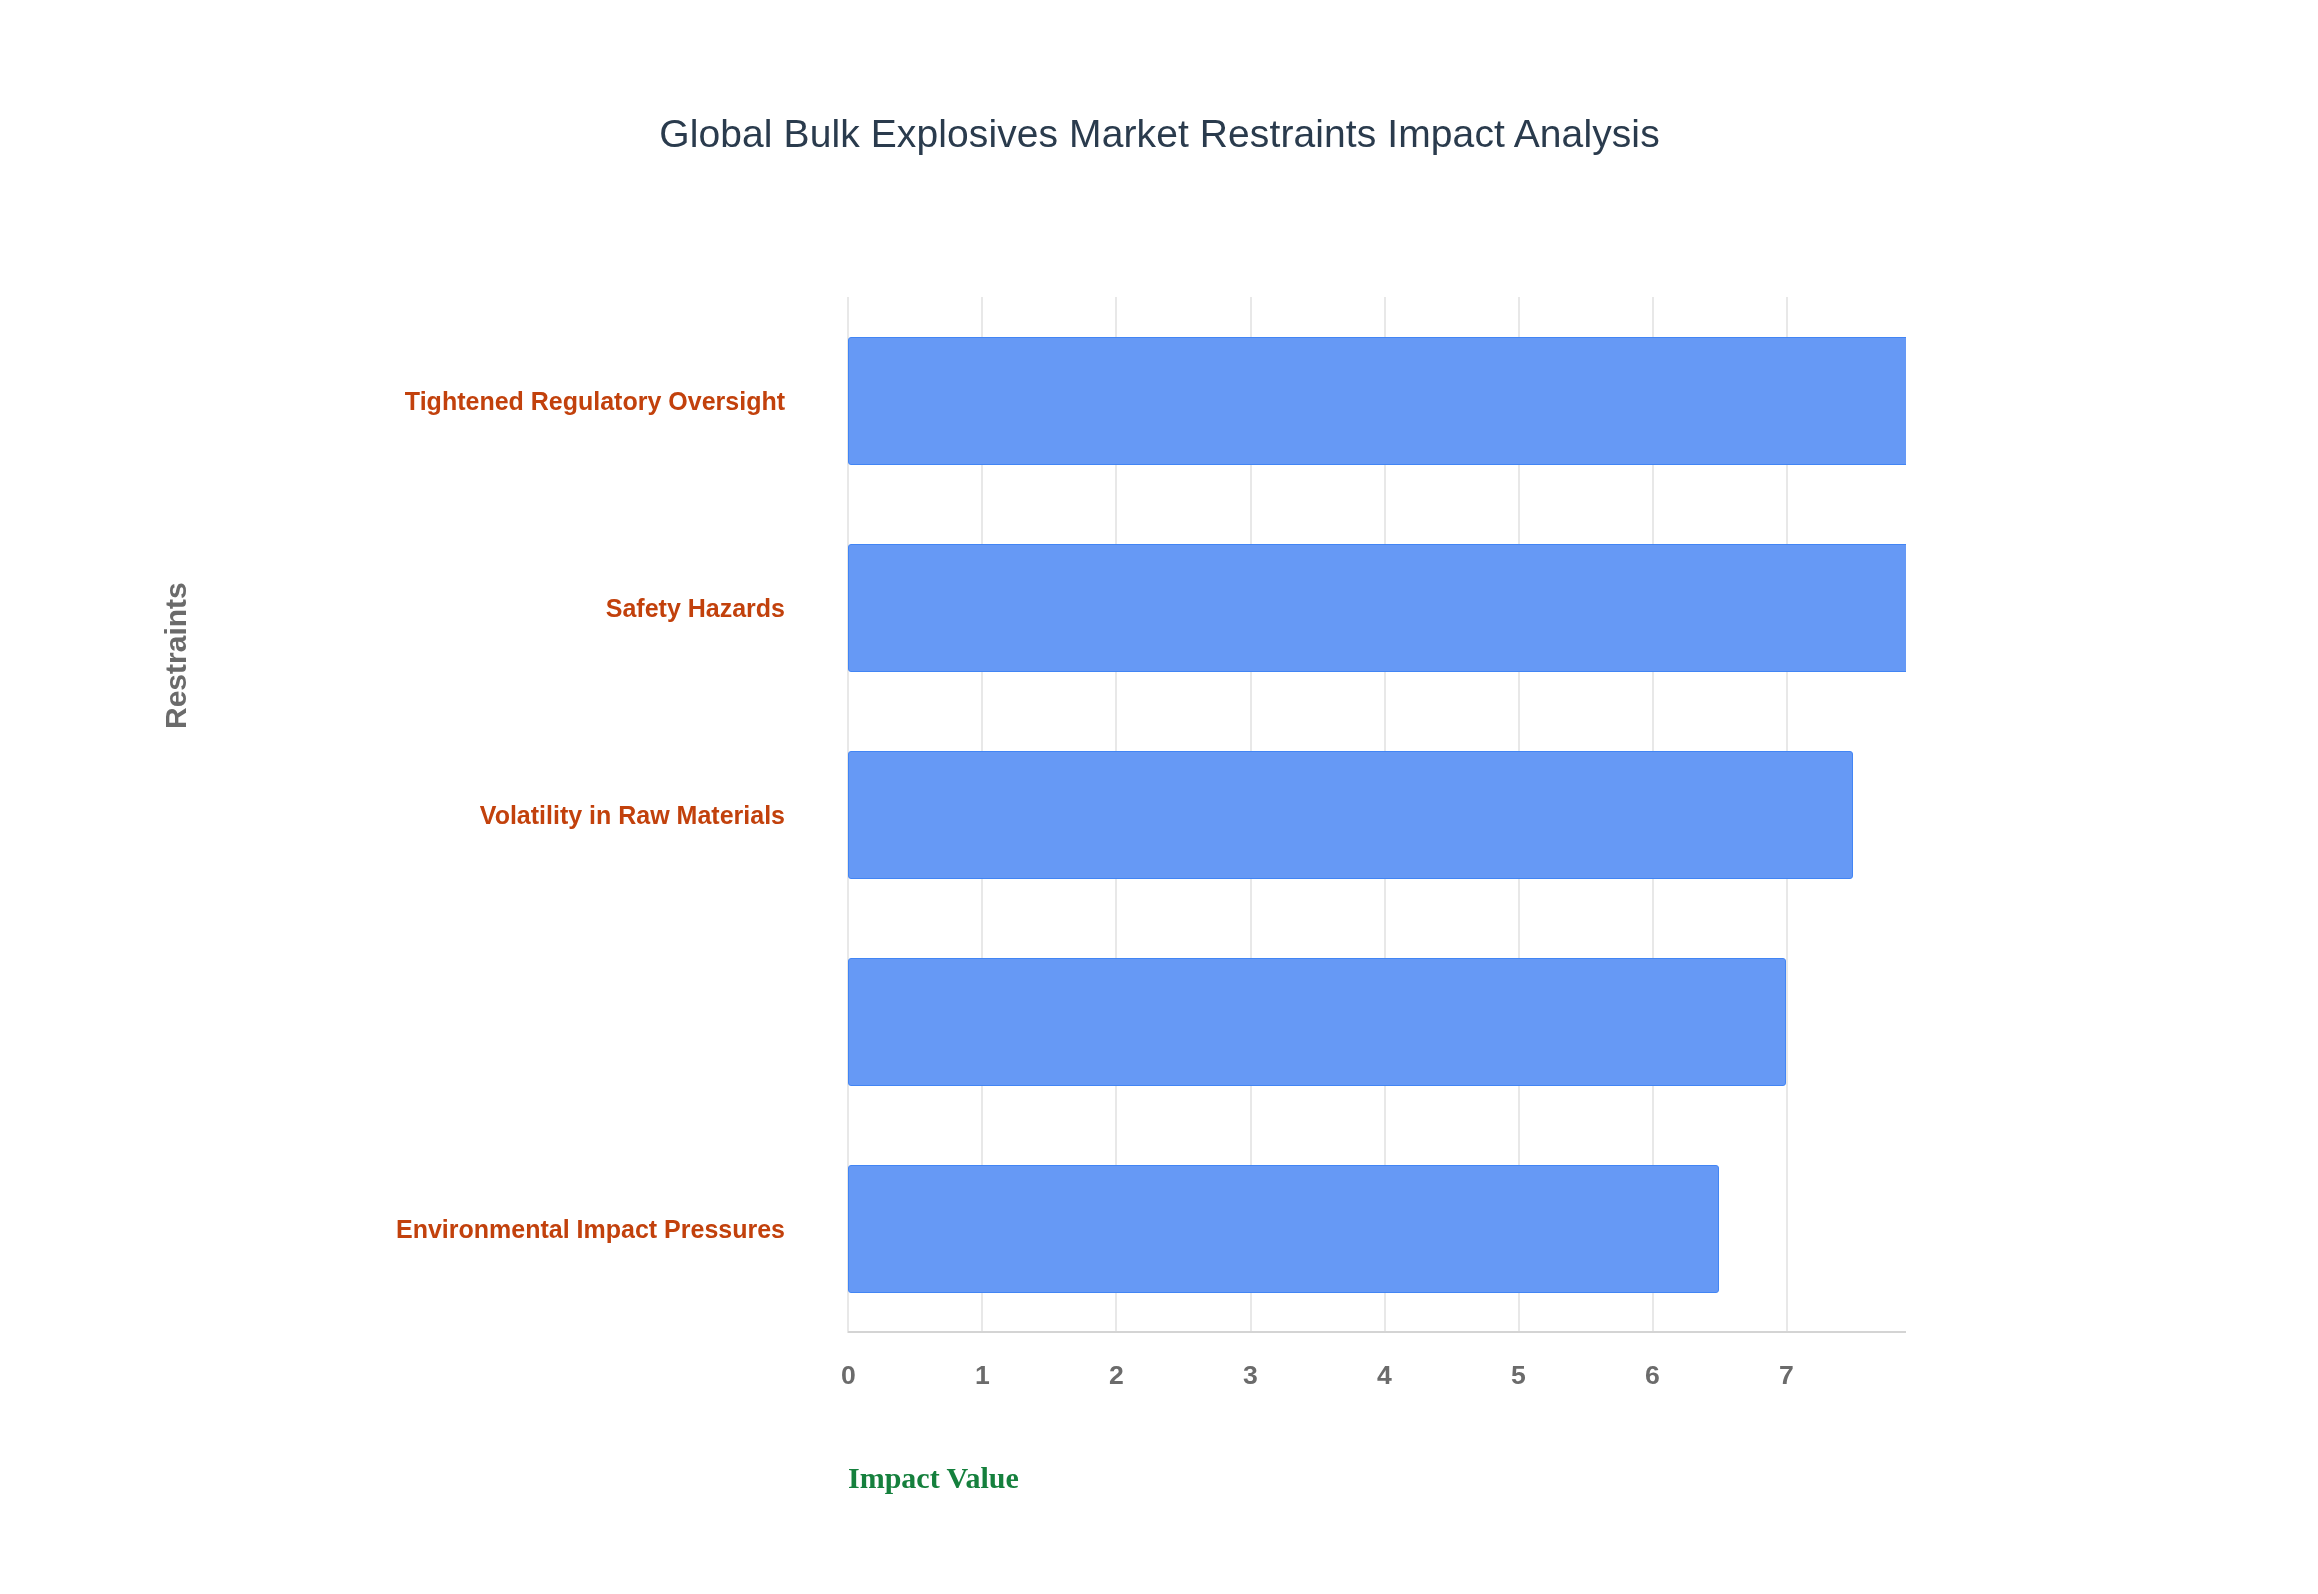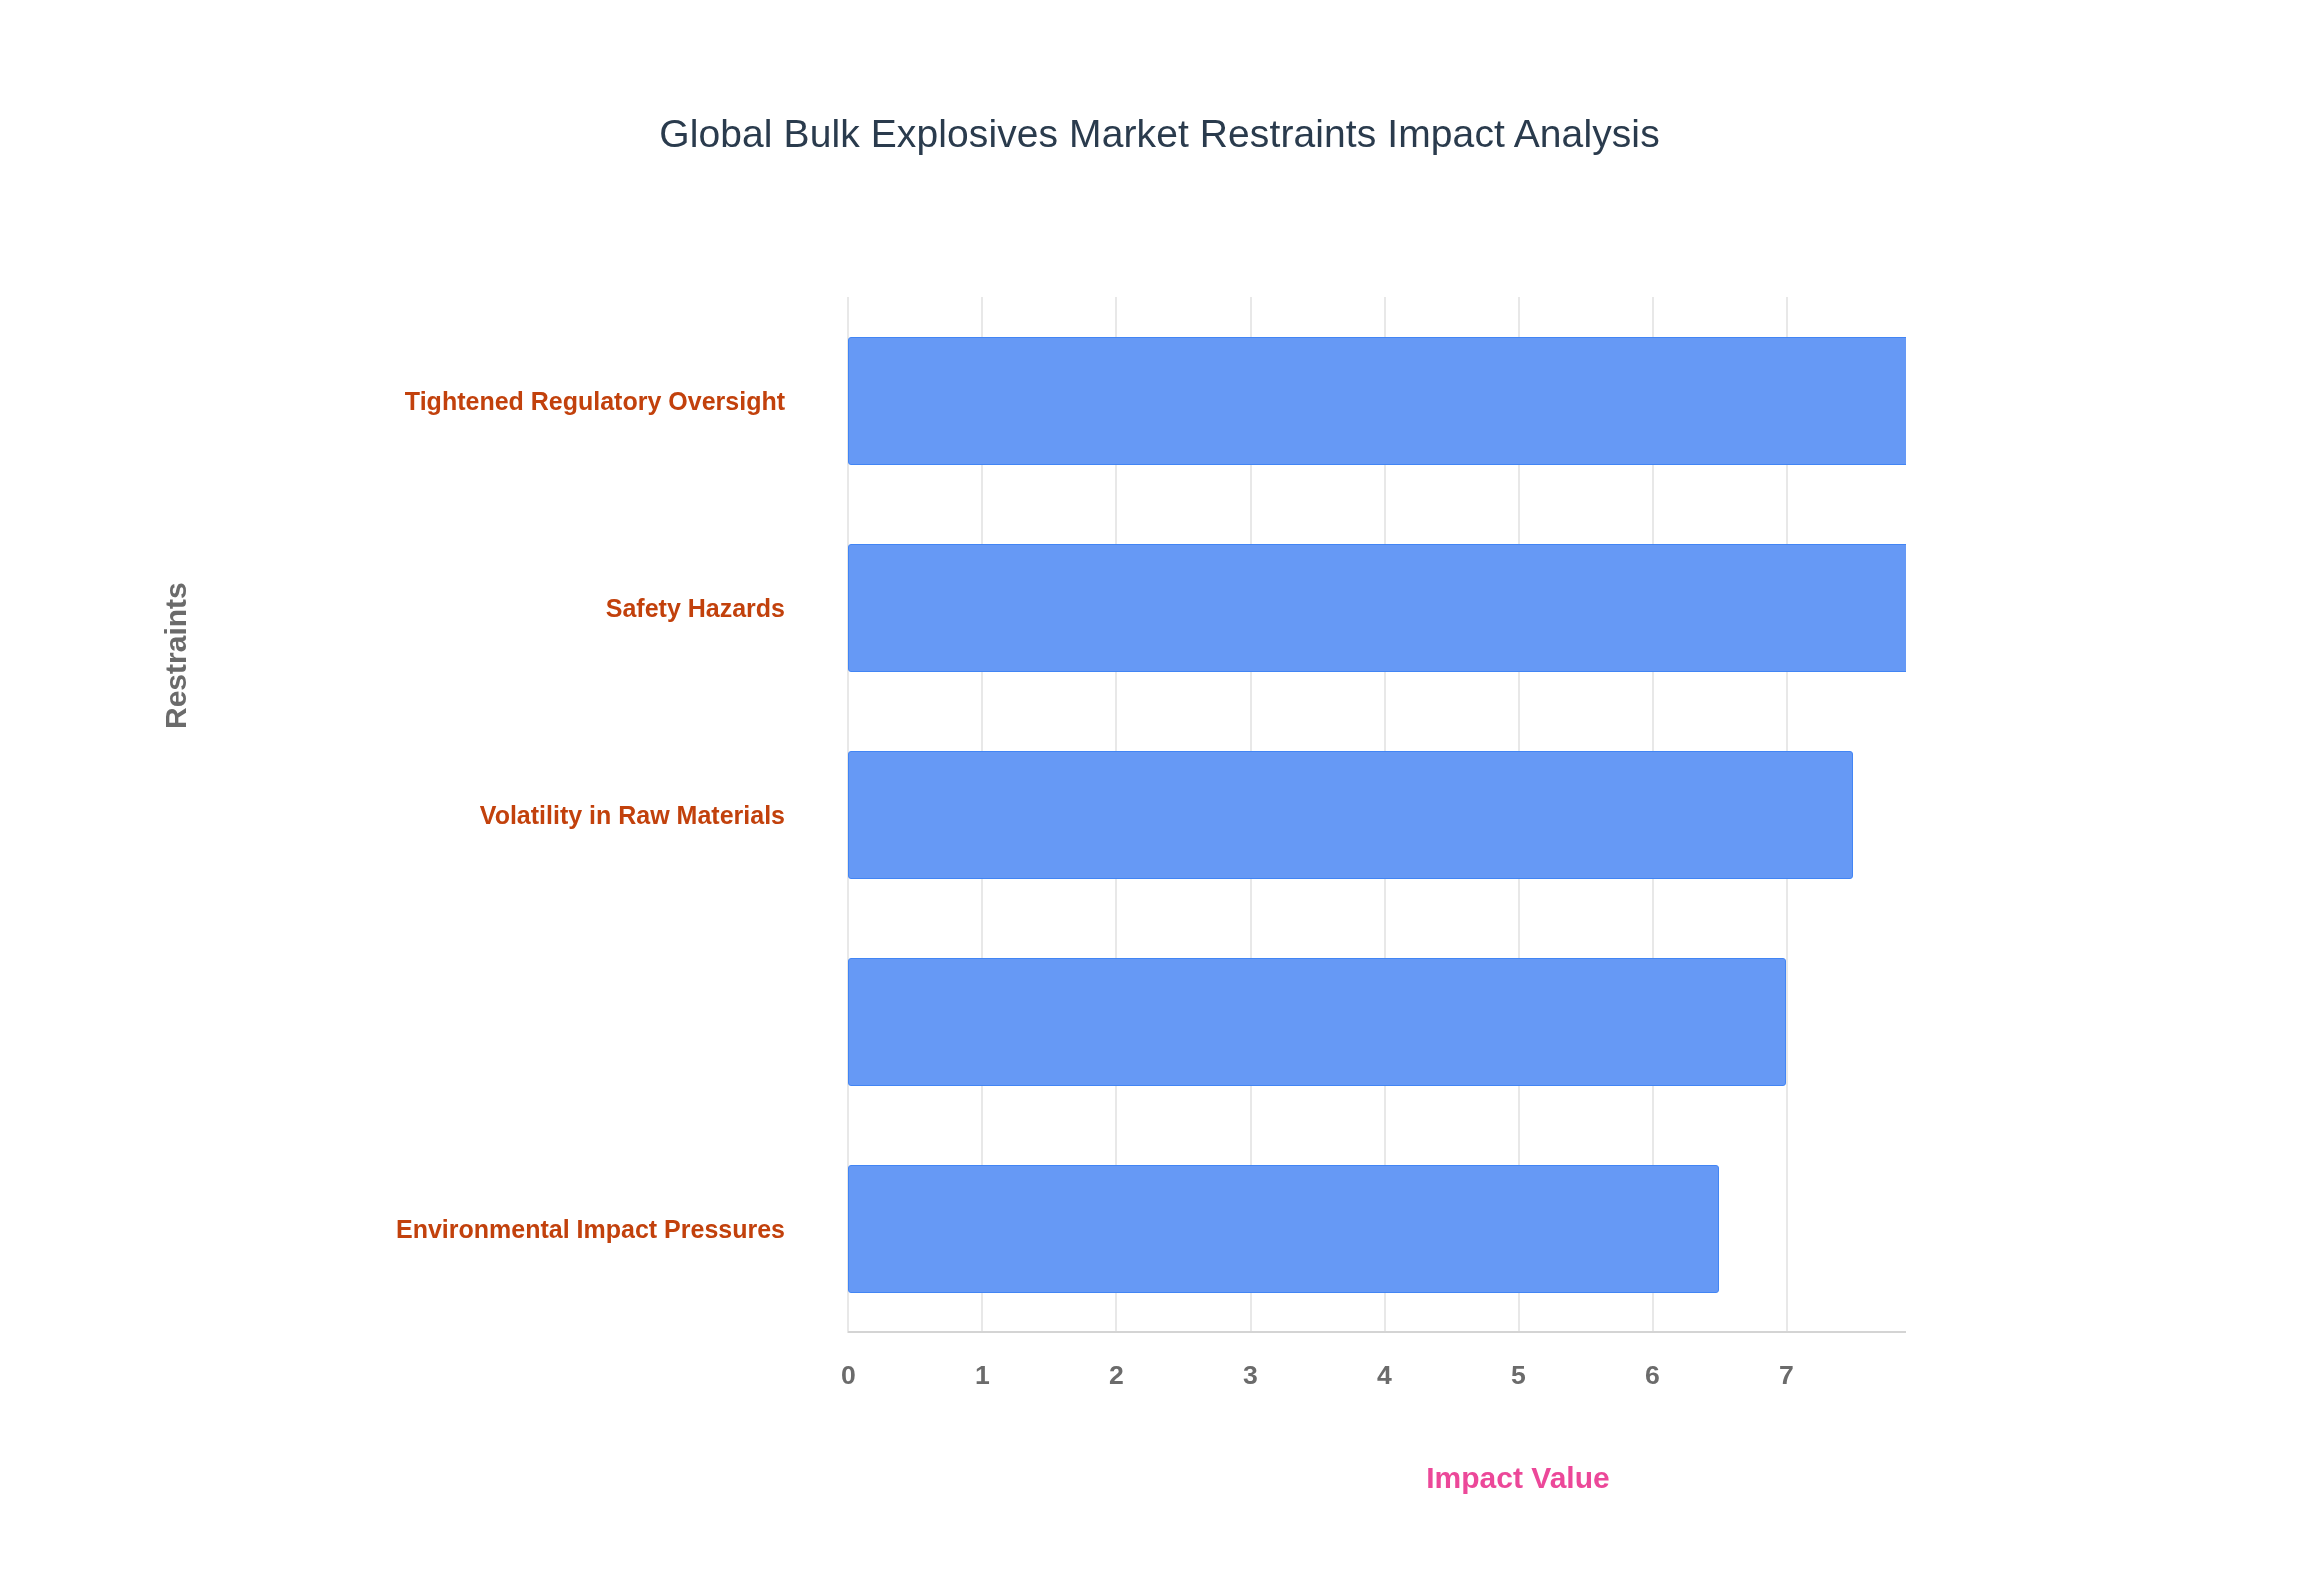--- a/index.html
+++ b/index.html
@@ -104,24 +104,24 @@
     font-weight: bold;
     color: #6b6b6b;
   }
 
   
   #xaxis-title {
     position: absolute;
     left: 848px;
     top: 1461px;
     width: 1340px;
-    text-align: center;
     font-size: 30px;
     font-weight: bold;
-    color: #ec4899;
+    color: #15803d;
+    font-family: Liberation Serif, serif;
   }
   #yaxis-title {
     position: absolute;
     left: 140px;
     top: 676px;
     width: 72px;
     text-align: center;
     font-size: 30px;
     font-weight: bold;
     color: #6b6b6b;

